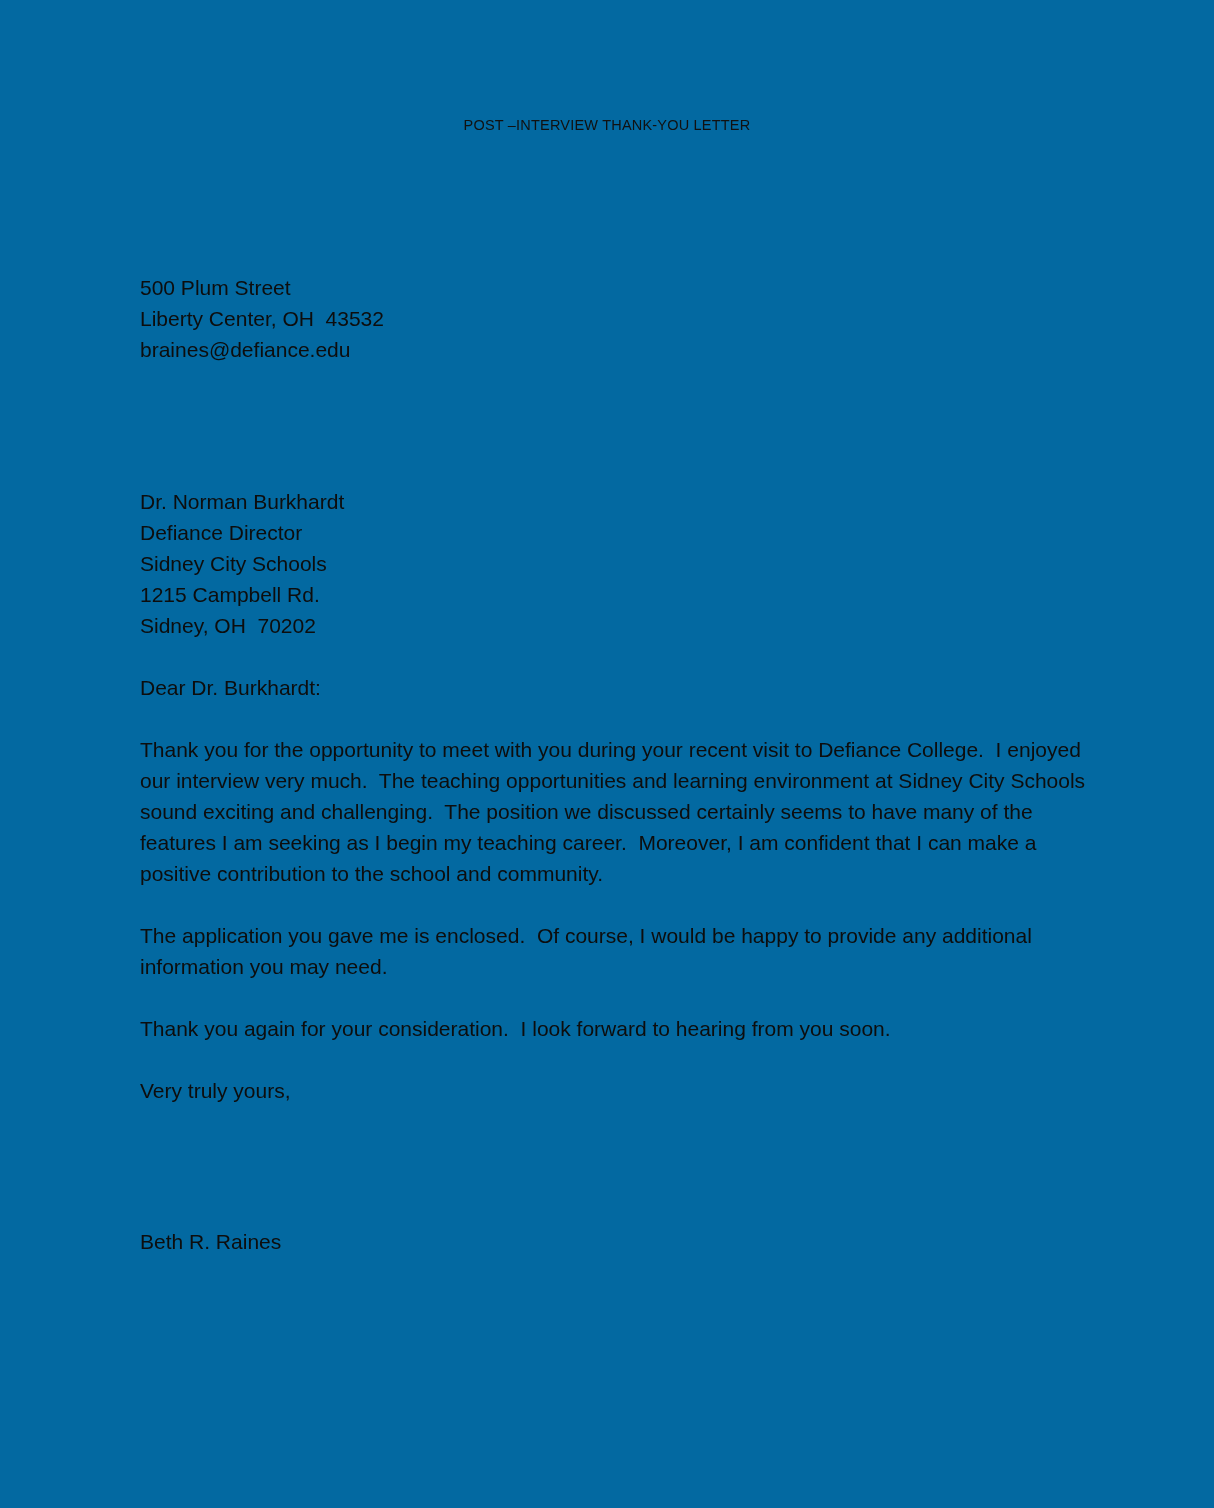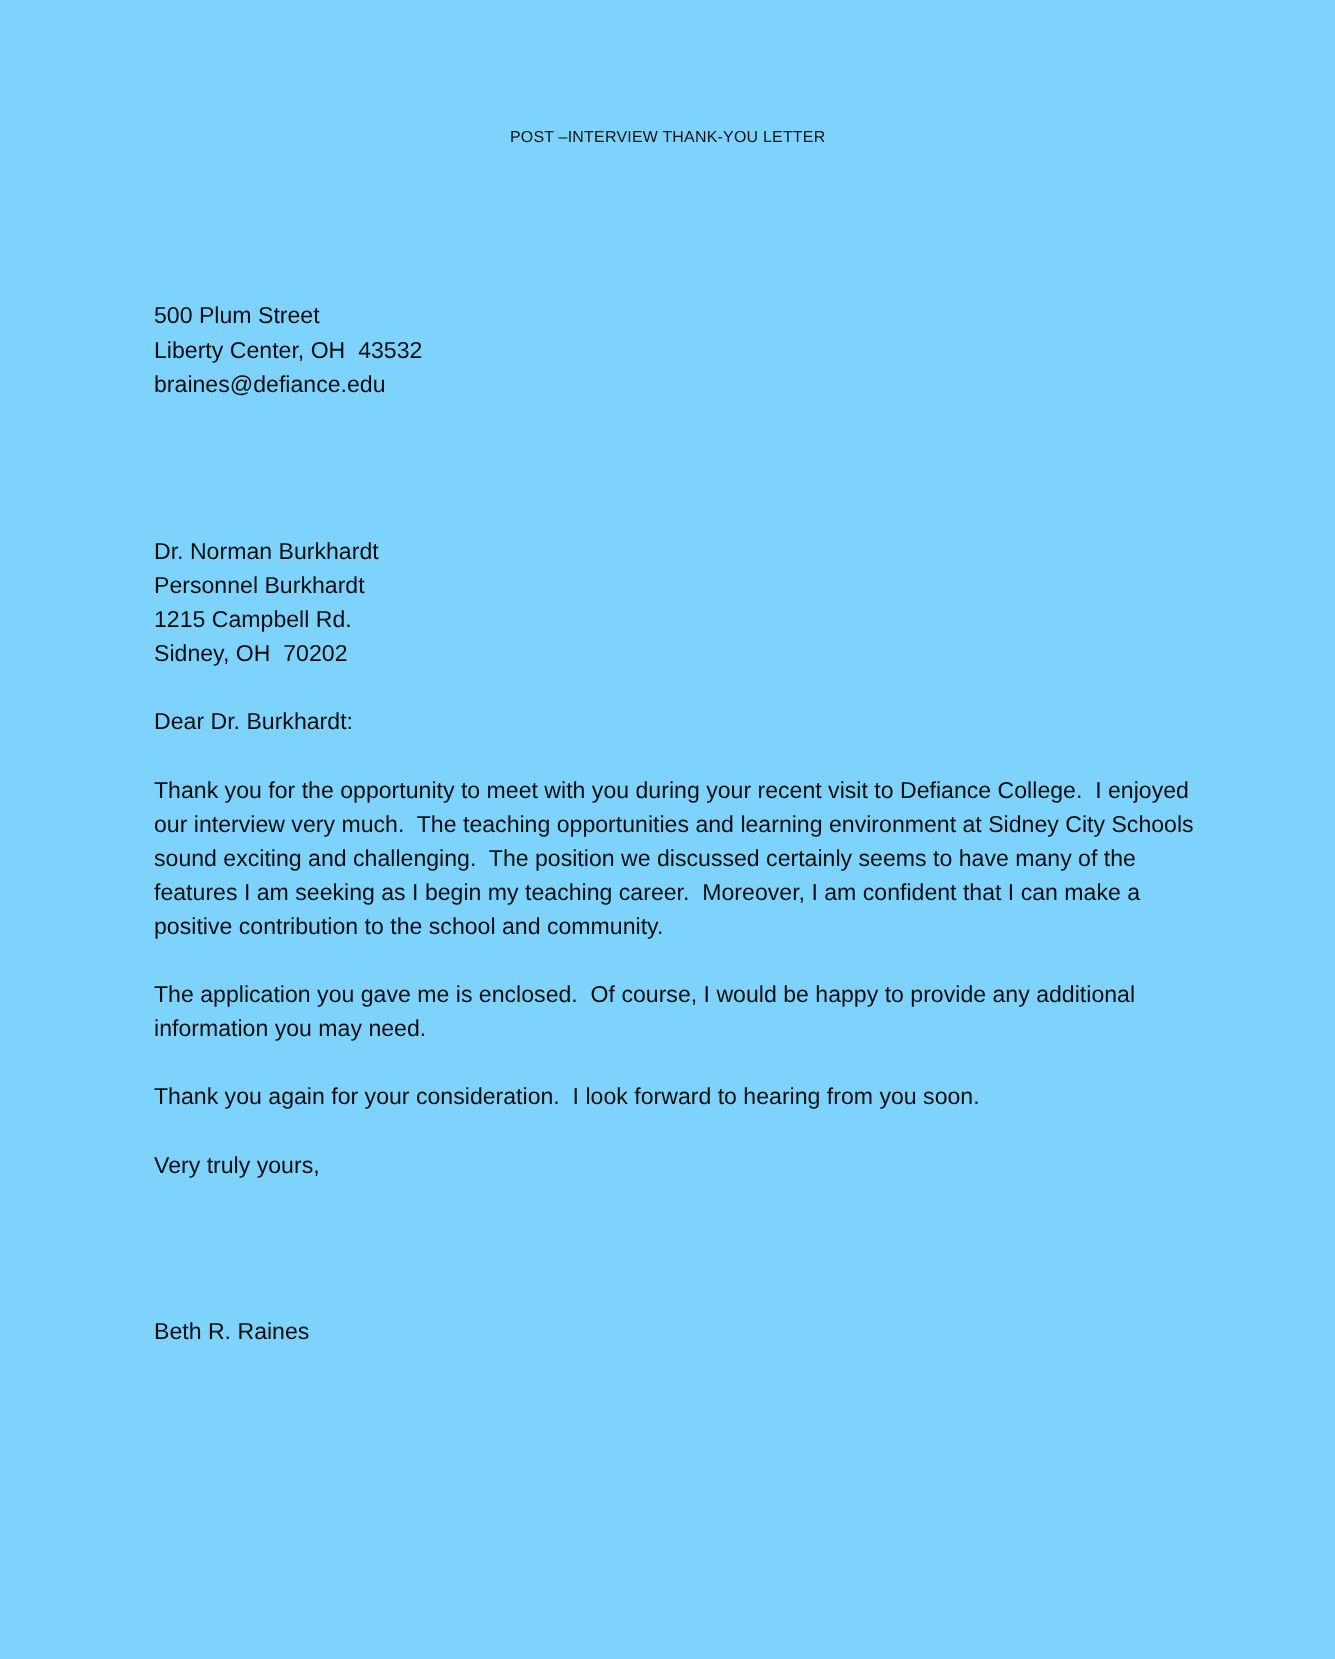--- a/index.html
+++ b/index.html
@@ -4,21 +4,21 @@
 <style>
   html, body {
     margin: 0;
     padding: 0;
     background: #ffffff;
   }
   .page {
     position: relative;
     width: 1214px;
     height: 1508px;
-    background: #7dd3fc;
+    background: #0369a1;
     overflow: hidden;
     font-family: "Liberation Sans", sans-serif;
     color: #000000;
     -webkit-font-smoothing: antialiased;
   }
 
   
   .doc-title {
     position: absolute;
     top: 116px;
@@ -74,21 +74,22 @@
     <div class="block">
       <span class="line">500 Plum Street</span>
       <span class="line">Liberty Center, OH  43532</span>
       <span class="line">braines@defiance.edu</span>
     </div>
 
     <div class="gap-sender-recipient"></div>
 
     <div class="block">
       <span class="line">Dr. Norman Burkhardt</span>
-      <span class="line">Personnel Burkhardt</span>
+      <span class="line">Defiance Director</span>
+      <span class="line">Sidney City Schools</span>
       <span class="line">1215 Campbell Rd.</span>
       <span class="line">Sidney, OH  70202</span>
     </div>
 
     <div class="gap-1"></div>
 
     <div class="para">Dear Dr. Burkhardt:</div>
 
     <div class="gap-1"></div>
 

